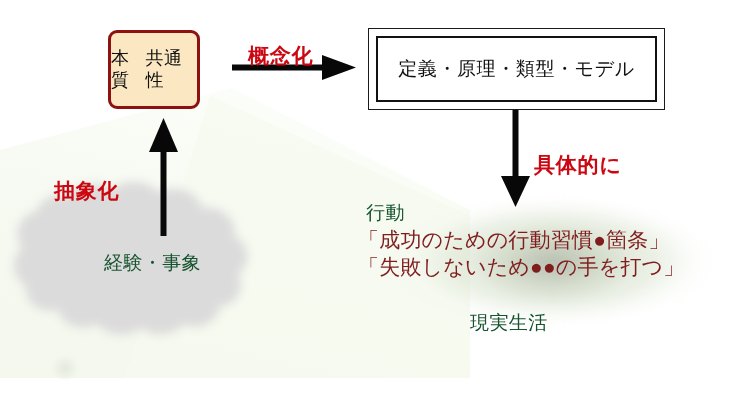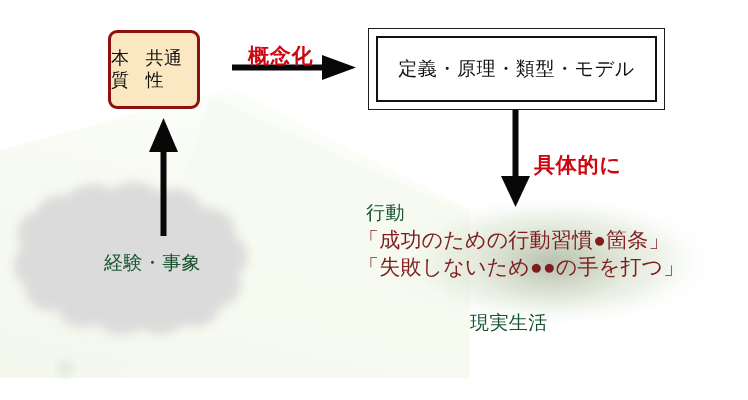--- a/index.html
+++ b/index.html
@@ -204,20 +204,21 @@
     <polygon points="15.5,0 30,34 1,34" fill="#080808"></polygon>
   </svg>
 
   <svg id="arrow-concretize" class="arrow-svg" width="32" height="98" viewBox="0 0 32 98">
     <rect x="12.5" y="0" width="6" height="76" fill="#080808"></rect>
     <polygon points="15.5,97 30,66 1,66" fill="#080808"></polygon>
   </svg>
 
   <div id="label-conceptualize" class="red-label">概念化</div>
 
+  <div id="label-abstract" class="red-label">抽象化</div>
 
   <div id="label-concretize" class="red-label">
     <div>具体的に</div>
   </div>
 
   <div id="label-experience" class="blk-label">経験・事象</div>
 
   <div id="label-action" class="blk-label">行動</div>
 
   <div id="action-lines">

